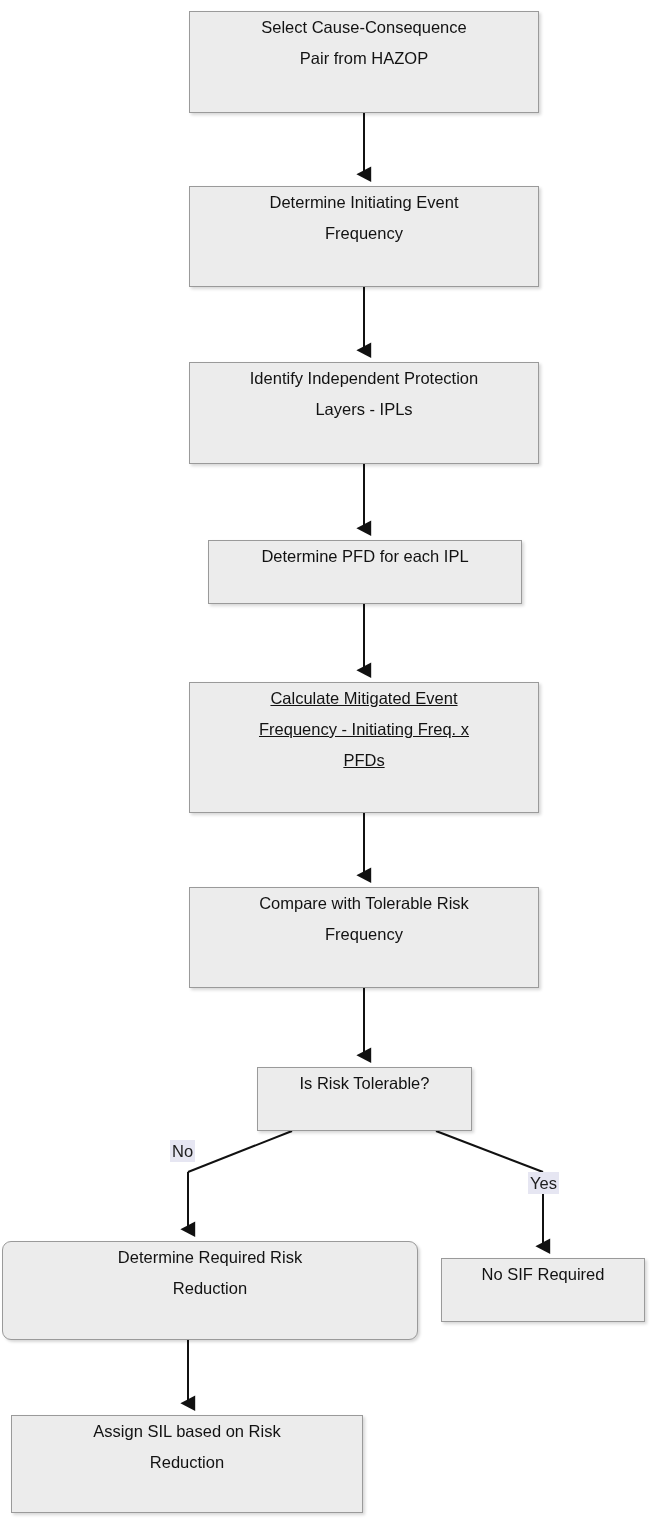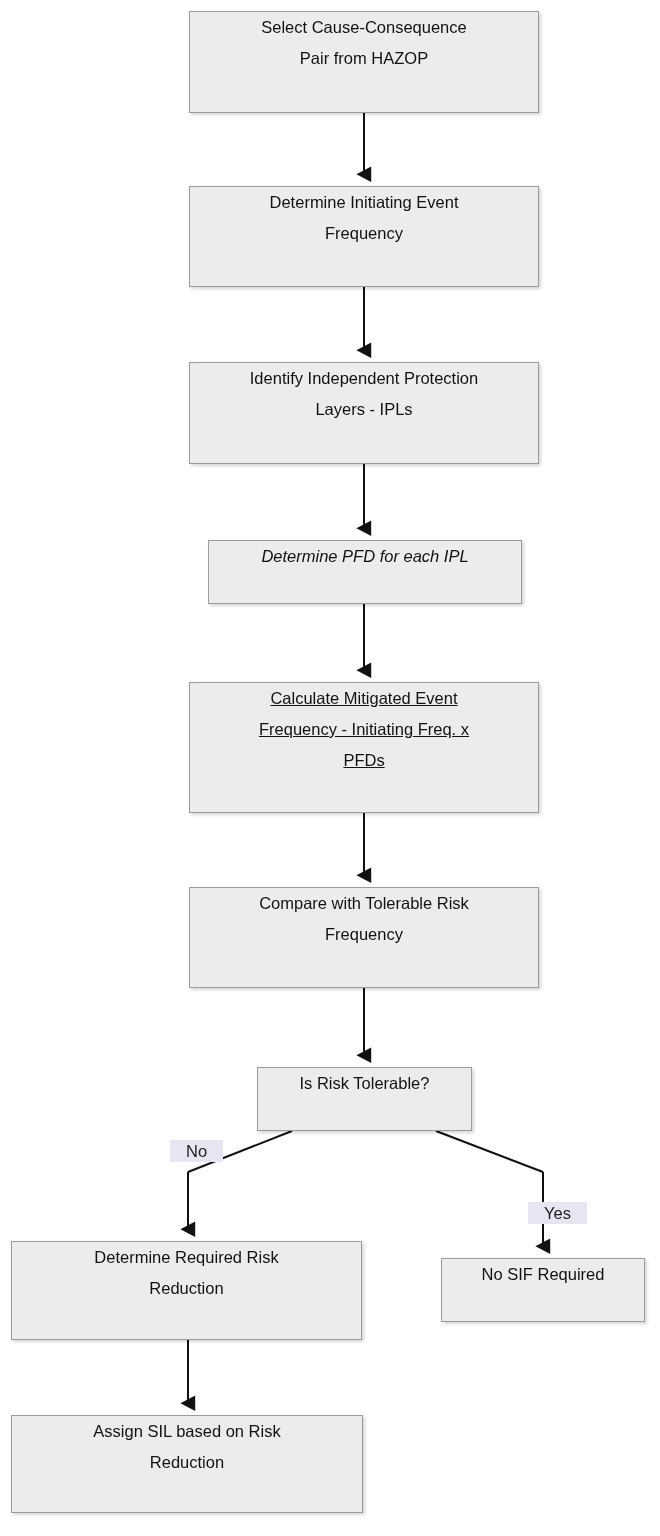--- a/index.html
+++ b/index.html
@@ -46,21 +46,21 @@
     display: block;
     width: 100%;
     white-space: pre-line;
   }
   .edge-label {
     position: absolute;
     background: #e6e6f2;
     color: #202020;
     font-size: 16.5px;
     line-height: 20px;
-    padding: 1px 16px;
+    padding: 1px 2px;
     white-space: nowrap;
   }
 </style>
 </head>
 <body>
 
 <div id="flowchart">
 
   <svg class="edge-layer" viewBox="0 0 660 1536" xmlns="http://www.w3.org/2000/svg">
     <defs>
@@ -116,54 +116,54 @@
   <div class="node" style="left:189px; top:186px; width:350px; height:101px;">
     <span class="node-label">Determine Initiating Event
 Frequency</span>
   </div>
 
   <div class="node" style="left:189px; top:362px; width:350px; height:102px;">
     <span class="node-label">Identify Independent Protection
 Layers - IPLs</span>
   </div>
 
-  <div class="node" style="left:208px; top:540px; width:314px; height:64px;font-style:italic;">
+  <div class="node" style="left:208px; top:540px; width:314px; height:64px;">
     <span class="node-label">Determine PFD for each IPL</span>
   </div>
 
   <div class="node" style="left:189px; top:682px; width:350px; height:131px;text-decoration:underline;">
     <span class="node-label">Calculate Mitigated Event
 Frequency - Initiating Freq. x
 PFDs</span>
   </div>
 
   <div class="node" style="left:189px; top:887px; width:350px; height:101px;">
     <span class="node-label">Compare with Tolerable Risk
 Frequency</span>
   </div>
 
   <div class="node" style="left:257px; top:1067px; width:215px; height:64px;">
     <span class="node-label">Is Risk Tolerable?</span>
   </div>
 
-  <div class="node" style="left:11px; top:1241px; width:351px; height:99px;">
+  <div class="node" style="left:2px; top:1241px; width:416px; height:99px;border-radius:9px;">
     <span class="node-label">Determine Required Risk
 Reduction</span>
   </div>
 
   <div class="node" style="left:441px; top:1258px; width:204px; height:64px;">
     <span class="node-label">No SIF Required</span>
   </div>
 
   <div class="node" style="left:11px; top:1415px; width:352px; height:98px;">
     <span class="node-label">Assign SIL based on Risk
 Reduction</span>
   </div>
 
   <div class="edge-label" style="left:170px; top:1140px;">
     <span>No</span>
   </div>
 
-  <div class="edge-label" style="left:528px; top:1202px;text-align:center;">
+  <div class="edge-label" style="left:528px; top:1172px;text-align:center;">
     <span>Yes</span>
   </div>
 
 </div>
 
 </body></html>

